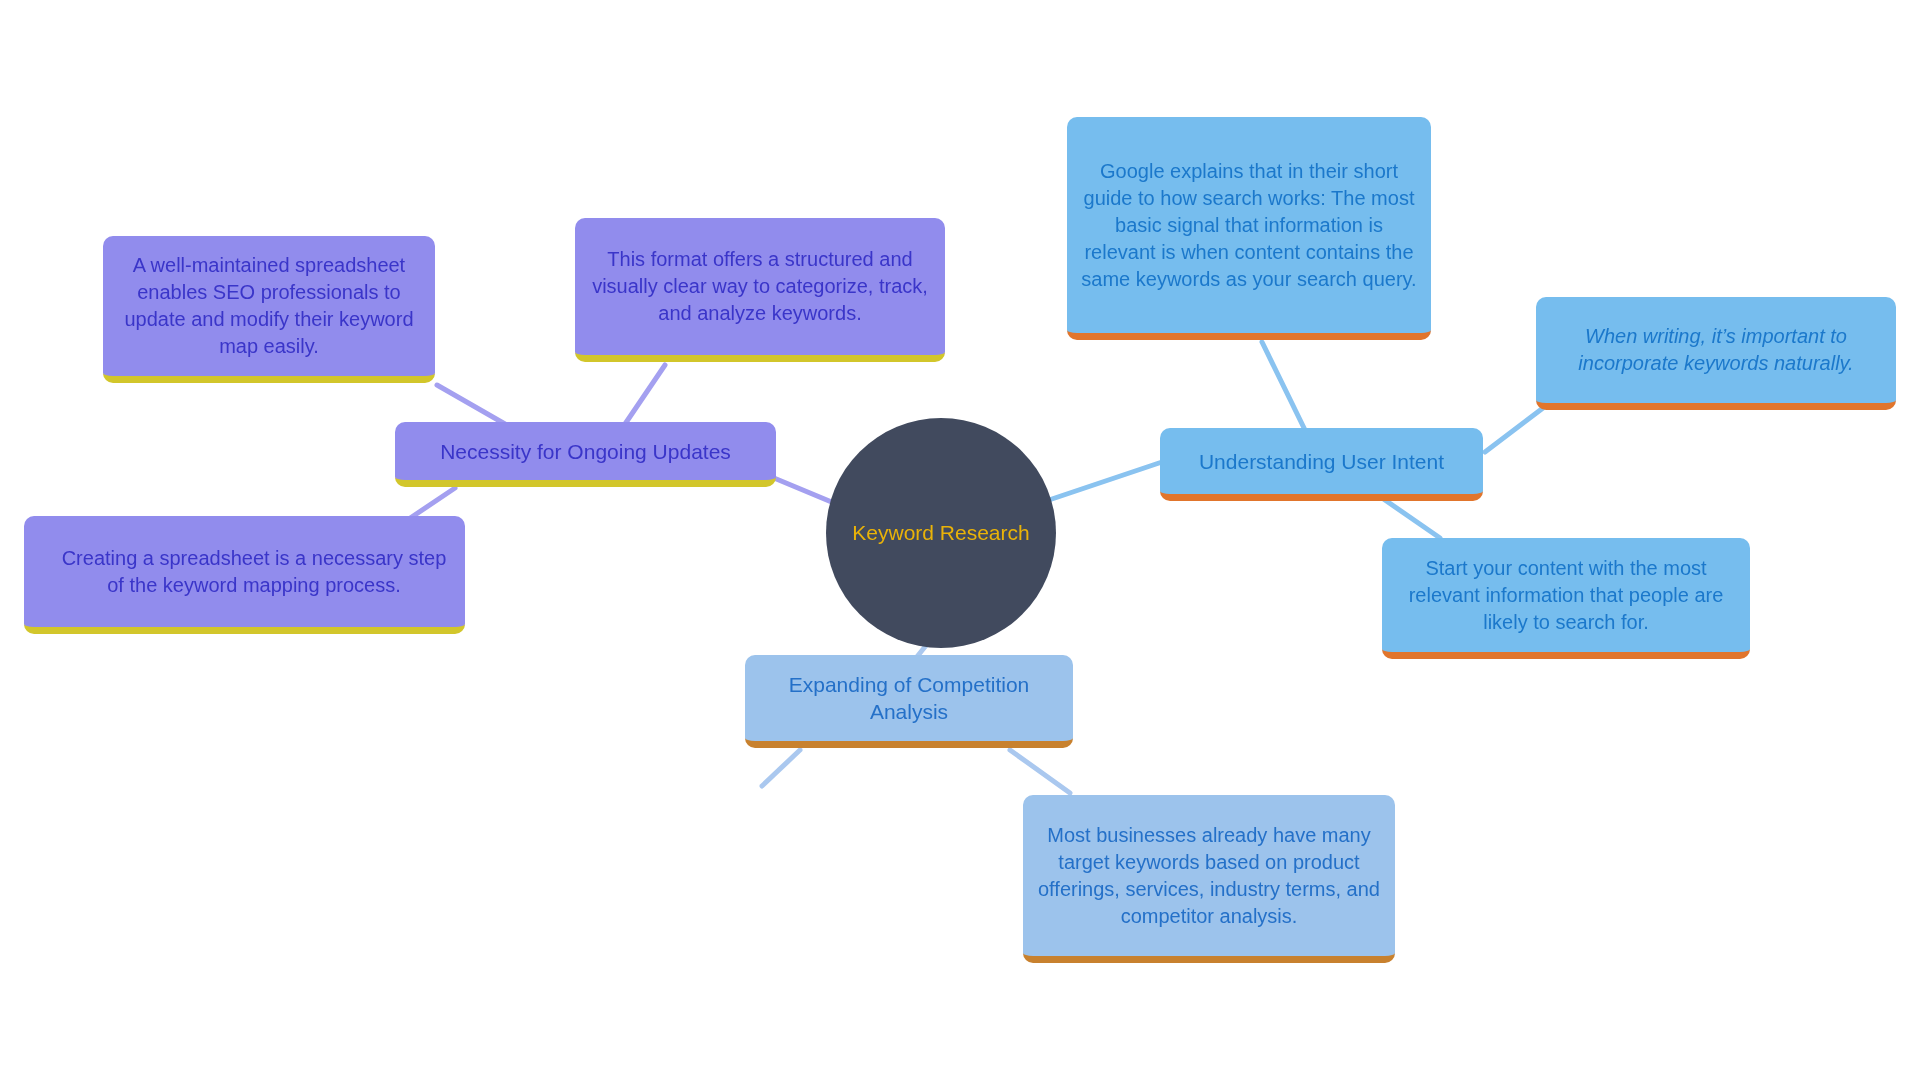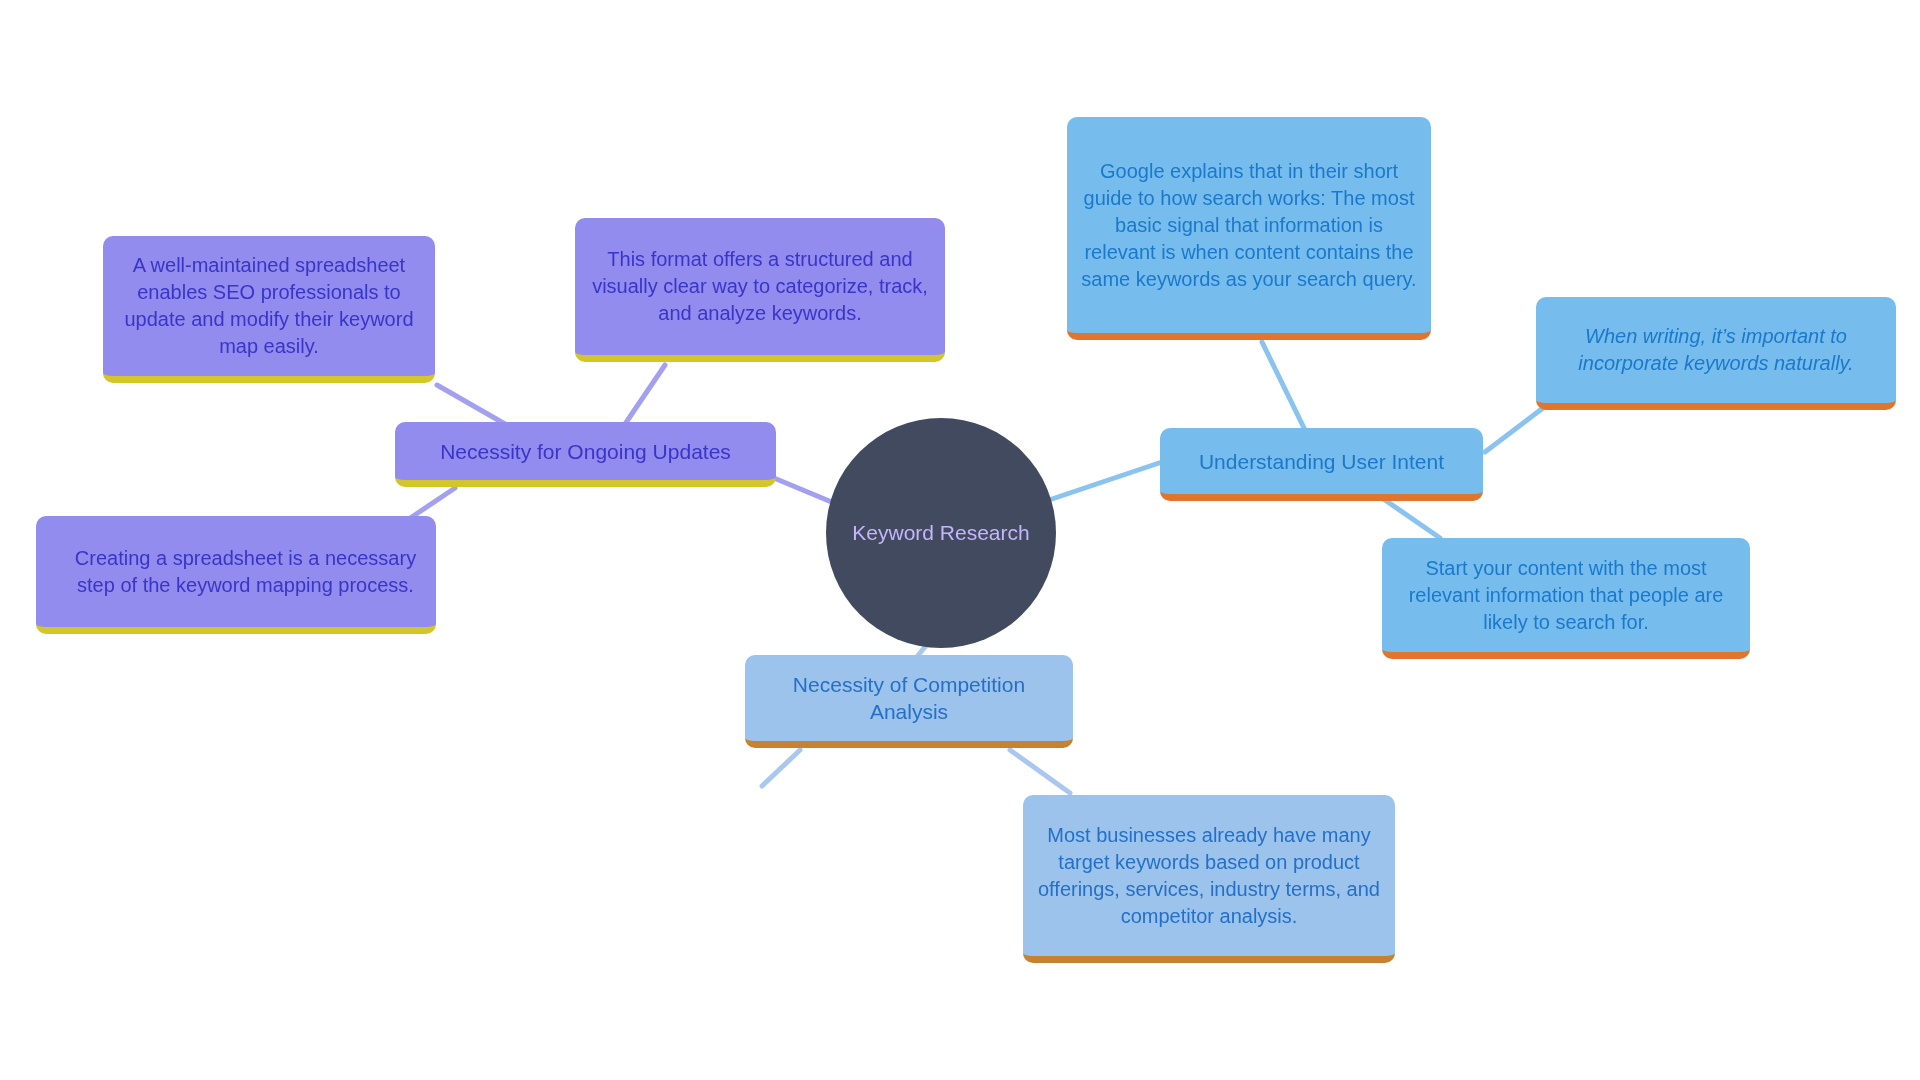--- a/index.html
+++ b/index.html
@@ -86,41 +86,41 @@
 
   <div class="node parent" data-branch="0" style="left: 395px; top: 422px; width: 381px; height: 65px; --box: #918ced; --text: #3a35c9; --underline: #d2c62b; --line: #a4a0f0;">
     <span>Necessity for Ongoing Updates</span>
   </div>
   <div class="node" data-branch="0" style="left: 103px; top: 236px; width: 332px; height: 147px; --box: #918ced; --text: #3a35c9; --underline: #d2c62b; --line: #a4a0f0;">
     <span>A well-maintained spreadsheet enables SEO professionals to update and modify their keyword map easily.</span>
   </div>
   <div class="node" data-branch="0" style="left: 575px; top: 218px; width: 370px; height: 144px; --box: #918ced; --text: #3a35c9; --underline: #d2c62b; --line: #a4a0f0;">
     <span>This format offers a structured and visually clear way to categorize, track, and analyze keywords.</span>
   </div>
-  <div class="node" data-branch="0" style="left: 36px; top: 516px; width: 400px; height: 118px; padding-left: 33px; --box: #918ced; --text: #3a35c9; --underline: #d2c62b; --line: #a4a0f0;">
+  <div class="node" data-branch="0" style="left: 24px; top: 516px; width: 441px; height: 118px; padding-left: 33px; --box: #918ced; --text: #3a35c9; --underline: #d2c62b; --line: #a4a0f0;">
     <span>Creating a spreadsheet is a necessary step of the keyword mapping process.</span>
   </div>
 
   <div class="node parent" data-branch="1" style="left: 1160px; top: 428px; width: 323px; height: 73px; --box: #76bdee; --text: #1b78cb; --underline: #e1752c; --line: #8ac3f0;">
     <span>Understanding User Intent</span>
   </div>
   <div class="node" data-branch="1" style="left: 1067px; top: 117px; width: 364px; height: 223px; --box: #76bdee; --text: #1b78cb; --underline: #e1752c; --line: #8ac3f0;">
     <span>Google explains that in their short guide to how search works: The most basic signal that information is relevant is when content contains the same keywords as your search query.</span>
   </div>
   <div class="node" data-branch="1" style="left: 1536px; top: 297px; width: 360px; height: 113px; font-style: italic; --box: #76bdee; --text: #1b78cb; --underline: #e1752c; --line: #8ac3f0;">
     <span>When writing, it’s important to incorporate keywords naturally.</span>
   </div>
   <div class="node" data-branch="1" style="left: 1382px; top: 538px; width: 368px; height: 121px; --box: #76bdee; --text: #1b78cb; --underline: #e1752c; --line: #8ac3f0;">
     <span>Start your content with the most relevant information that people are likely to search for.</span>
   </div>
 
   <div class="node parent" data-branch="2" style="left: 745px; top: 655px; width: 328px; height: 93px; --box: #9cc3ec; --text: #2470c8; --underline: #c8812e; --line: #aac8ef;">
-    <span>Necessity of Competition Analysis</span>
+    <span>Expanding of Competition Analysis</span>
   </div>
   <div class="node" data-branch="2" style="left: 1023px; top: 795px; width: 372px; height: 168px; --box: #9cc3ec; --text: #2470c8; --underline: #c8812e; --line: #aac8ef;">
     <span>Most businesses already have many target keywords based on product offerings, services, industry terms, and competitor analysis.</span>
   </div>
 
-  <div class="center-node" style="background: rgb(65, 74, 94); color: #c4b5fd;">
+  <div class="center-node" style="background: rgb(65, 74, 94); color: #eab308;">
     <span>Keyword Research</span>
   </div>
 
 </div>
 
 </body></html>

